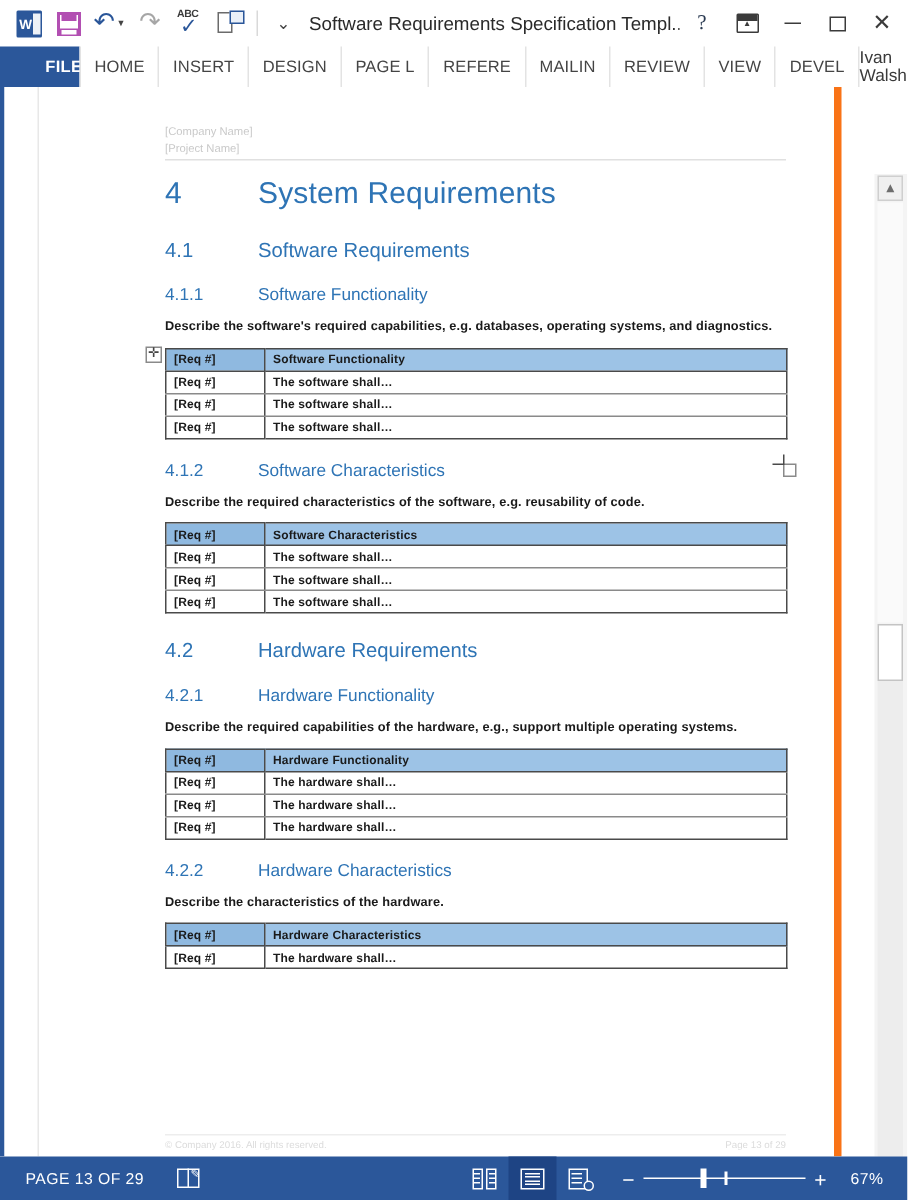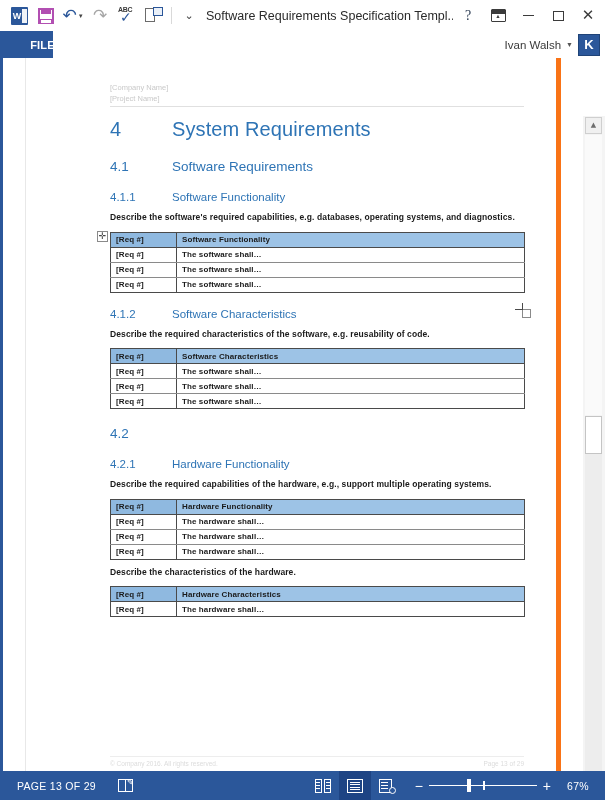--- a/index.html
+++ b/index.html
@@ -299,20 +299,31 @@
         <span class="max-ic"></span>
       </div>
       <div class="wbtn close">
         <span class="close-ic">✕</span>
       </div>
     </div>
   </div>
 
   <div class="ribbon">
     <div class="filetab">FILE</div>
+    <div class="tabs">
+      <div class="tab">HOME</div>
+      <div class="tab">INSERT</div>
+      <div class="tab">DESIGN</div>
+      <div class="tab">PAGE L</div>
+      <div class="tab">REFERE</div>
+      <div class="tab">MAILIN</div>
+      <div class="tab">REVIEW</div>
+      <div class="tab">VIEW</div>
+      <div class="tab">DEVEL</div>
+    </div>
     <div class="ribbon-right">
       <span class="username">Ivan Walsh</span>
       <span class="usercar">▼</span>
       <span class="avatar">K</span>
     </div>
   </div>
 
   <div class="docarea">
     <div class="leftbar"></div>
 
@@ -393,20 +404,21 @@
             </tr>
             <tr>
               <td>[Req #]</td>
               <td class="c2">The software shall…</td>
             </tr>
           </tbody>
             </table>
 
           <h2 class="h2">
             <span class="num">4.2</span>
+            <span>Hardware Requirements</span>
           </h2>
 
           <h3 class="h3">
             <span class="num">4.2.1</span>
             <span>Hardware Functionality</span>
           </h3>
           <p class="body">Describe the required capabilities of the hardware, e.g., support multiple operating systems.</p>
           <table class="reqtbl">
             <colgroup>
                 <col class="c1">
@@ -425,20 +437,24 @@
               <td>[Req #]</td>
               <td class="c2">The hardware shall…</td>
             </tr>
             <tr>
               <td>[Req #]</td>
               <td class="c2">The hardware shall…</td>
             </tr>
           </tbody>
             </table>
 
+          <h3 class="h3">
+            <span class="num">4.2.2</span>
+            <span>Hardware Characteristics</span>
+          </h3>
           <p class="body">Describe the characteristics of the hardware.</p>
           <table class="reqtbl">
             <colgroup>
                 <col class="c1">
                 <col>
               </colgroup>
             <tbody>
                 <tr class="hdr">
               <td class="c1">[Req #]</td>
               <td class="c2">Hardware Characteristics</td>

